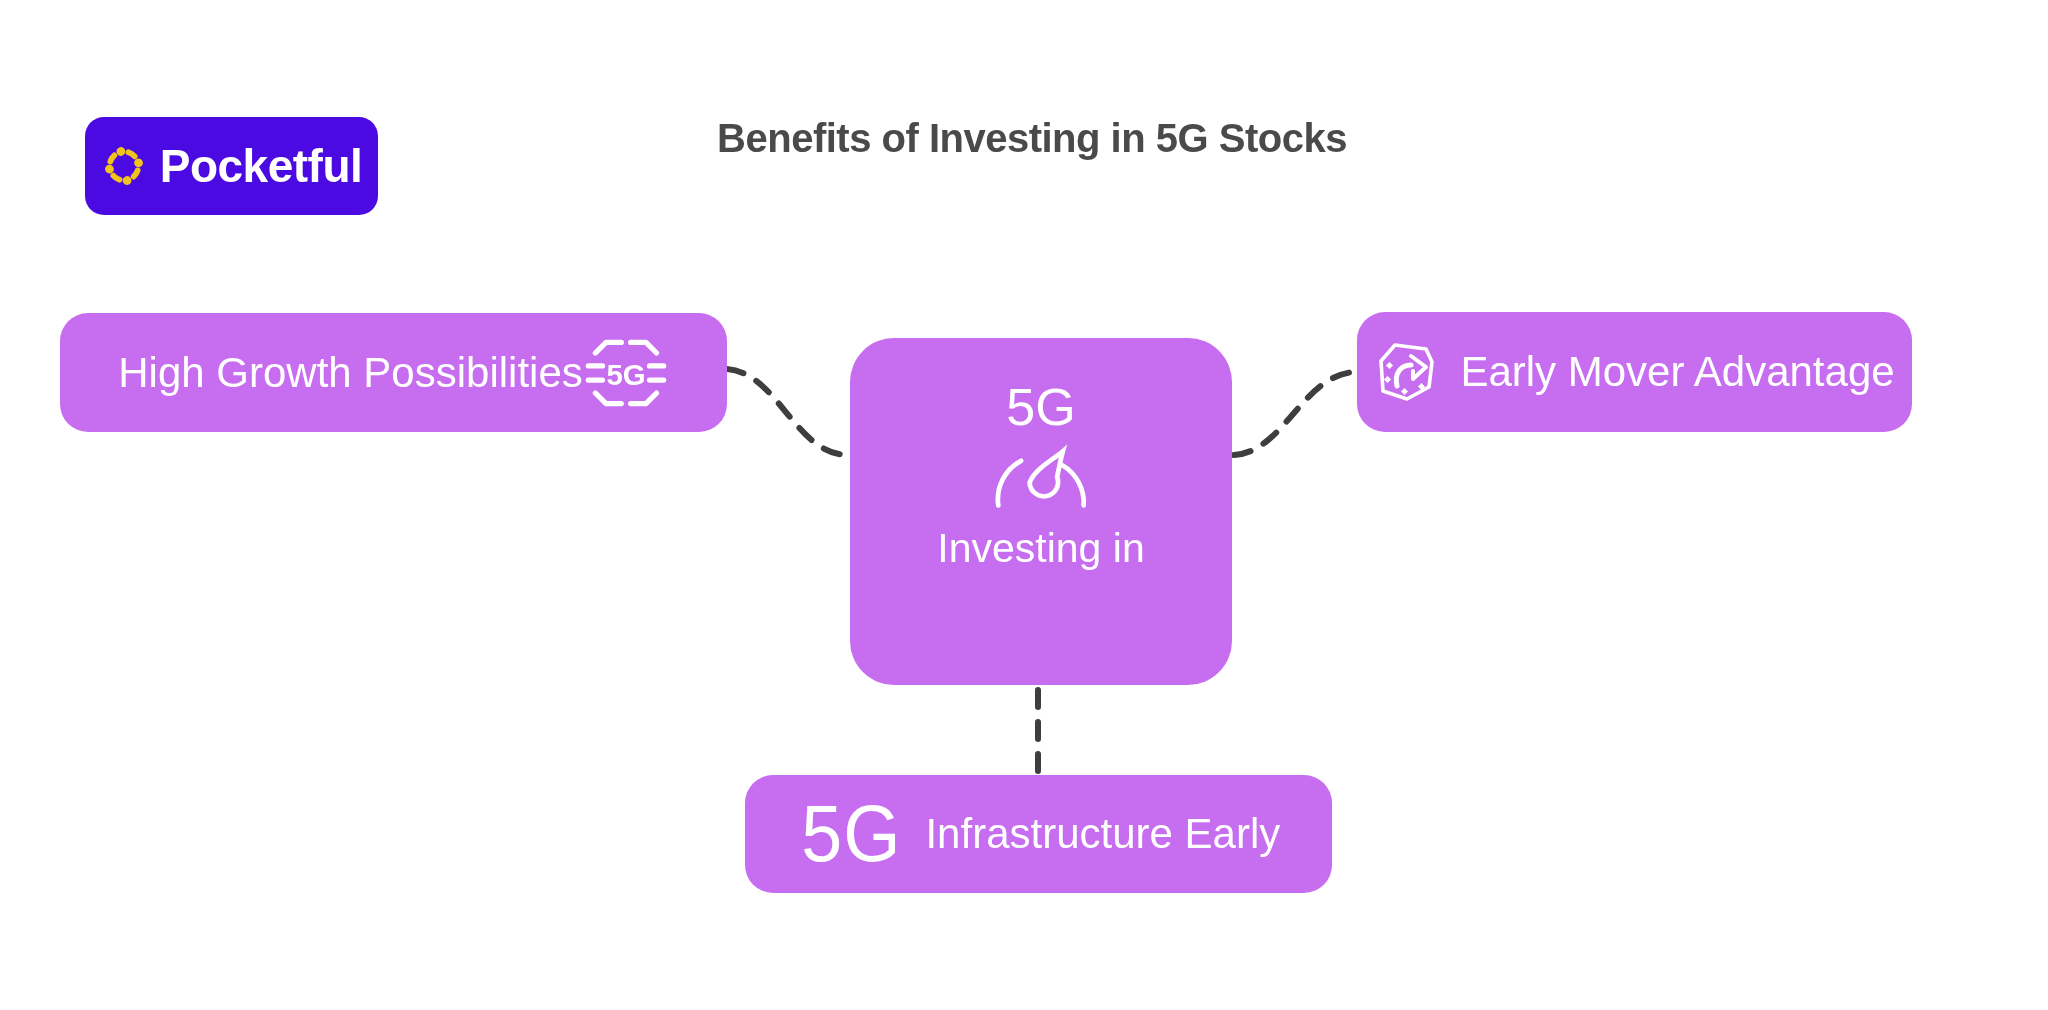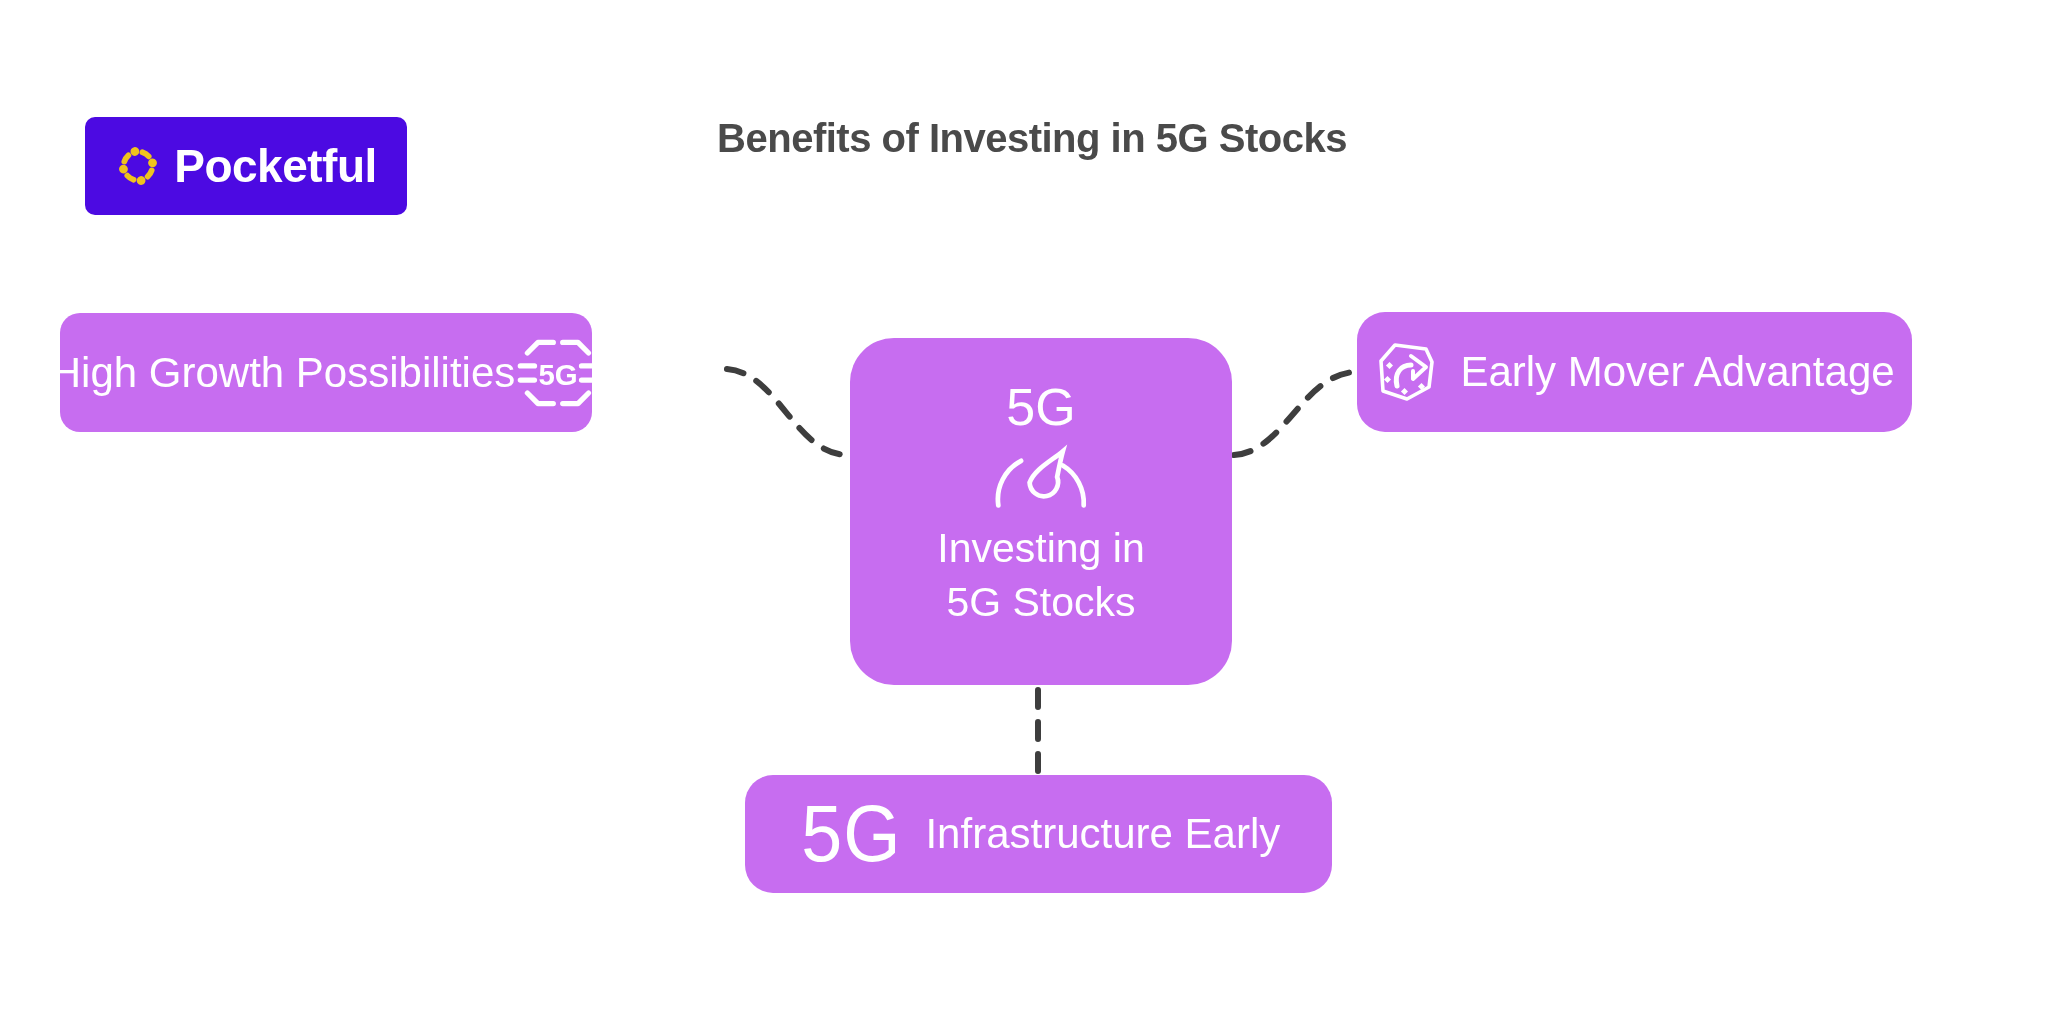--- a/index.html
+++ b/index.html
@@ -2,39 +2,39 @@
 <html><head>
 <meta charset="utf-8">
 <style>
   html,body{margin:0;padding:0;background:#ffffff;}
   .stage{
     position:relative;width:2048px;height:1010px;overflow:hidden;
     background:#ffffff;font-family:"Liberation Sans","DejaVu Sans",sans-serif;
   }
   
   .logo{
-    position:absolute;left:85px;top:117px;width:322px;height:98px;
-    background:#4C0AE2;border-radius:10px;
+    position:absolute;left:85px;top:117px;width:293px;height:98px;
+    background:#4C0AE2;border-radius:19px;
     display:flex;align-items:center;justify-content:center;gap:13px;
   }
   .logo-text{color:#ffffff;font-size:46px;font-weight:700;letter-spacing:-0.5px;}
   .page-title{
     position:absolute;left:432px;top:116px;width:1200px;
     text-align:center;font-size:40px;font-weight:700;color:#4A4A4A;letter-spacing:-0.5px;
   }
   
   .connectors{position:absolute;left:0;top:0;z-index:1;}
   .connectors path{fill:none;stroke:#3E3E3E;stroke-width:6;stroke-linecap:round;stroke-dasharray:17 15;}
   
   .node{
     position:absolute;z-index:2;background:#C76DF0;color:#ffffff;
     display:flex;align-items:center;justify-content:center;border-radius:28px;
   }
   .node-label{font-size:42px;font-weight:400;white-space:nowrap;}
-  .node-high-growth{left:60px;top:313px;width:532px;height:119px;border-radius:20px;}
+  .node-high-growth{left:60px;top:313px;width:667px;height:119px;}
   .node-early-mover{left:1357px;top:312px;width:555px;height:120px;gap:22px;}
   .node-infrastructure{left:745px;top:775px;width:587px;height:118px;gap:20px;}
   .prefix-5g{font-size:80px;font-weight:300;line-height:1;letter-spacing:1px;transform:scaleX(.92);}
   .node-center{
     left:850px;top:338px;width:382px;height:347px;border-radius:44px;
     flex-direction:column;justify-content:flex-start;padding-top:42px;box-sizing:border-box;
   }
   .center-badge{font-size:52px;font-weight:400;line-height:1.05;}
   .center-gauge{margin-top:4px;}
   .center-label{margin-top:8px;text-align:center;font-size:41px;line-height:1.33;font-weight:400;}
@@ -75,21 +75,20 @@
     <span class="center-badge">5G</span>
     <svg class="icon center-gauge" width="108" height="74" viewBox="0 0 110 78">
       <g fill="none" stroke="#ffffff" stroke-width="5" stroke-linecap="round">
         <path d="M10,70 A46,46 0 0 1 34,23"></path>
         <path d="M78,28 A46,46 0 0 1 100,70"></path>
         <path d="M78,13 C66,23 48,32 43,46 A15,15 0 1 0 72,40 C74,30 76,20 78,13 Z"></path>
       </g>
     </svg>
     <div class="center-label">
       <div>Investing in</div>
-      <div>5G Stocks</div>
     </div>
   </div>
 
   <div class="node node-high-growth">
     <span class="node-label">High Growth Possibilities</span>
     <svg class="icon" width="86" height="80" viewBox="0 0 72 68">
       <g fill="none" stroke="#ffffff" stroke-width="4.5" stroke-linecap="round" stroke-linejoin="round">
         <path d="M4,28 H16"></path>
         <path d="M10,17 L19,8 H32"></path>
         <path d="M40,8 H53 L62,17"></path>

